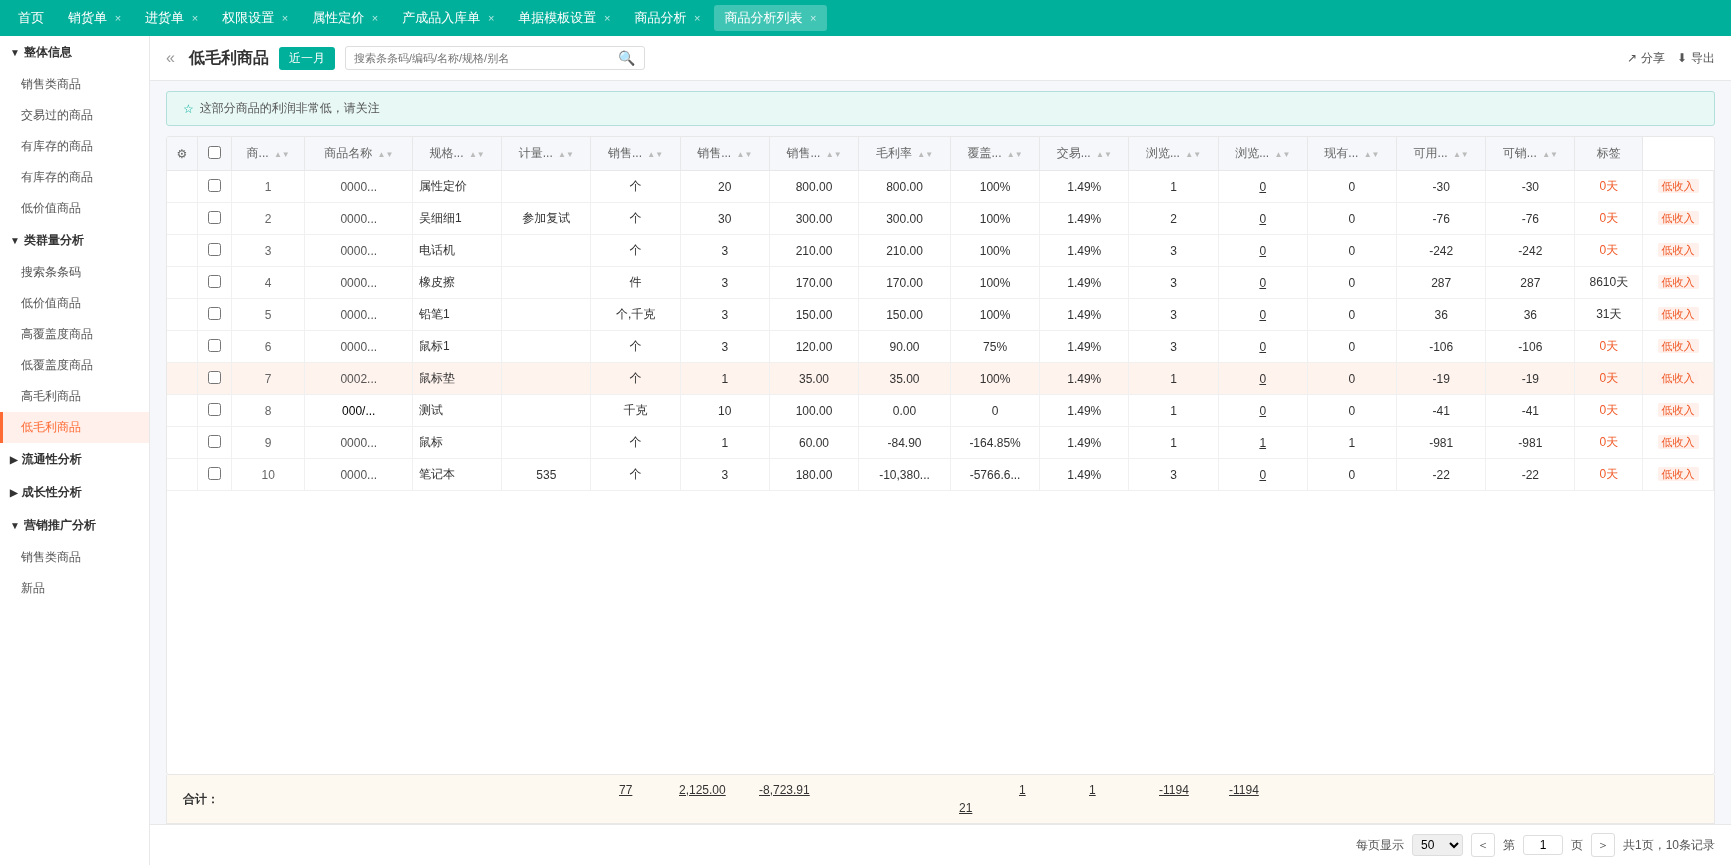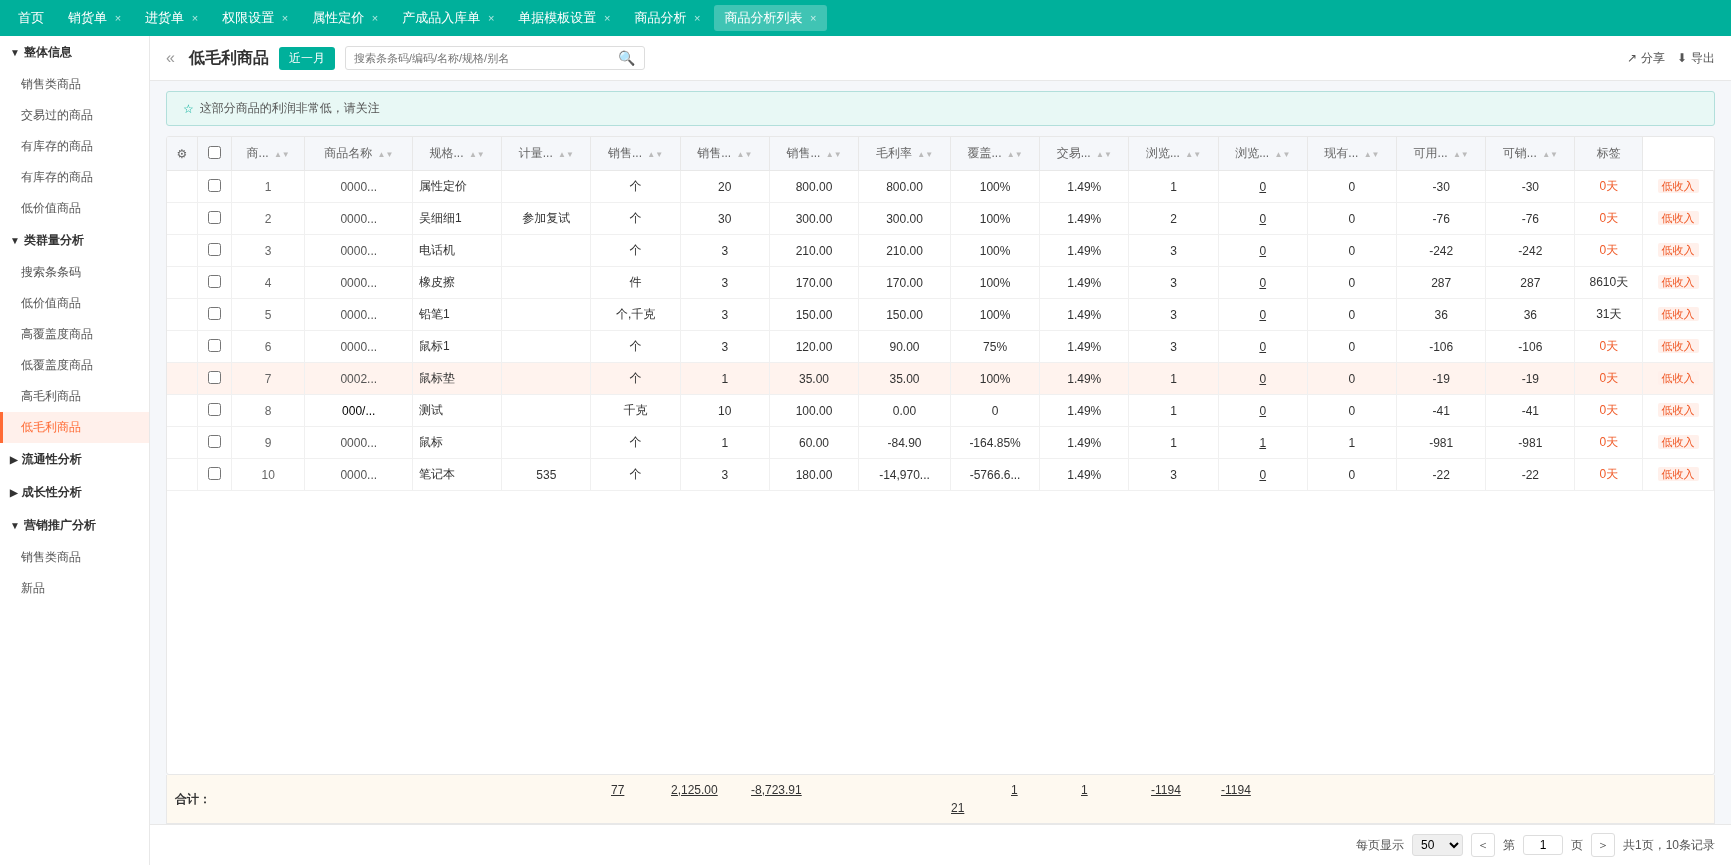--- a/index.html
+++ b/index.html
@@ -197,21 +197,21 @@
       color: #f05a28;
       padding: 1px 4px;
       border-radius: 2px;
       font-size: 11px;
     }
     .underline { text-decoration: underline; cursor: pointer; }
 
     
     .table-footer {
       background: #fef9f0;
-      padding: 8px 8px;
+      padding: 8px 16px;
       border-top: 1px solid #e8e8e8;
       display: flex;
       align-items: center;
       font-size: 12px;
       color: #333;
       margin: 0 16px;
       border: 1px solid #e8e8e8;
       border-top: none;
     }
     .footer-label { font-weight: bold; margin-right: 20px; }
@@ -629,21 +629,21 @@
             <tr>
     <td></td>
     <td><input type="checkbox" style=""></td>
     <td style="color:#666">10</td>
     <td style="color:#555">0000...</td>
     <td class="td-left">笔记本</td>
     <td>535</td>
     <td>个</td>
     <td>3</td>
     <td>180.00</td>
-    <td>-14,970...</td>
+    <td>-10,380...</td>
     <td>-5766.6...</td>
     <td>1.49%</td>
     <td>3</td>
     <td><span class="underline">0</span></td>
     <td>0</td>
     <td>-22</td>
     <td>-22</td>
     <td style="color:#f05a28">0天</td>
     <td><span class="tag-low-income">低收入</span></td>
   </tr>

